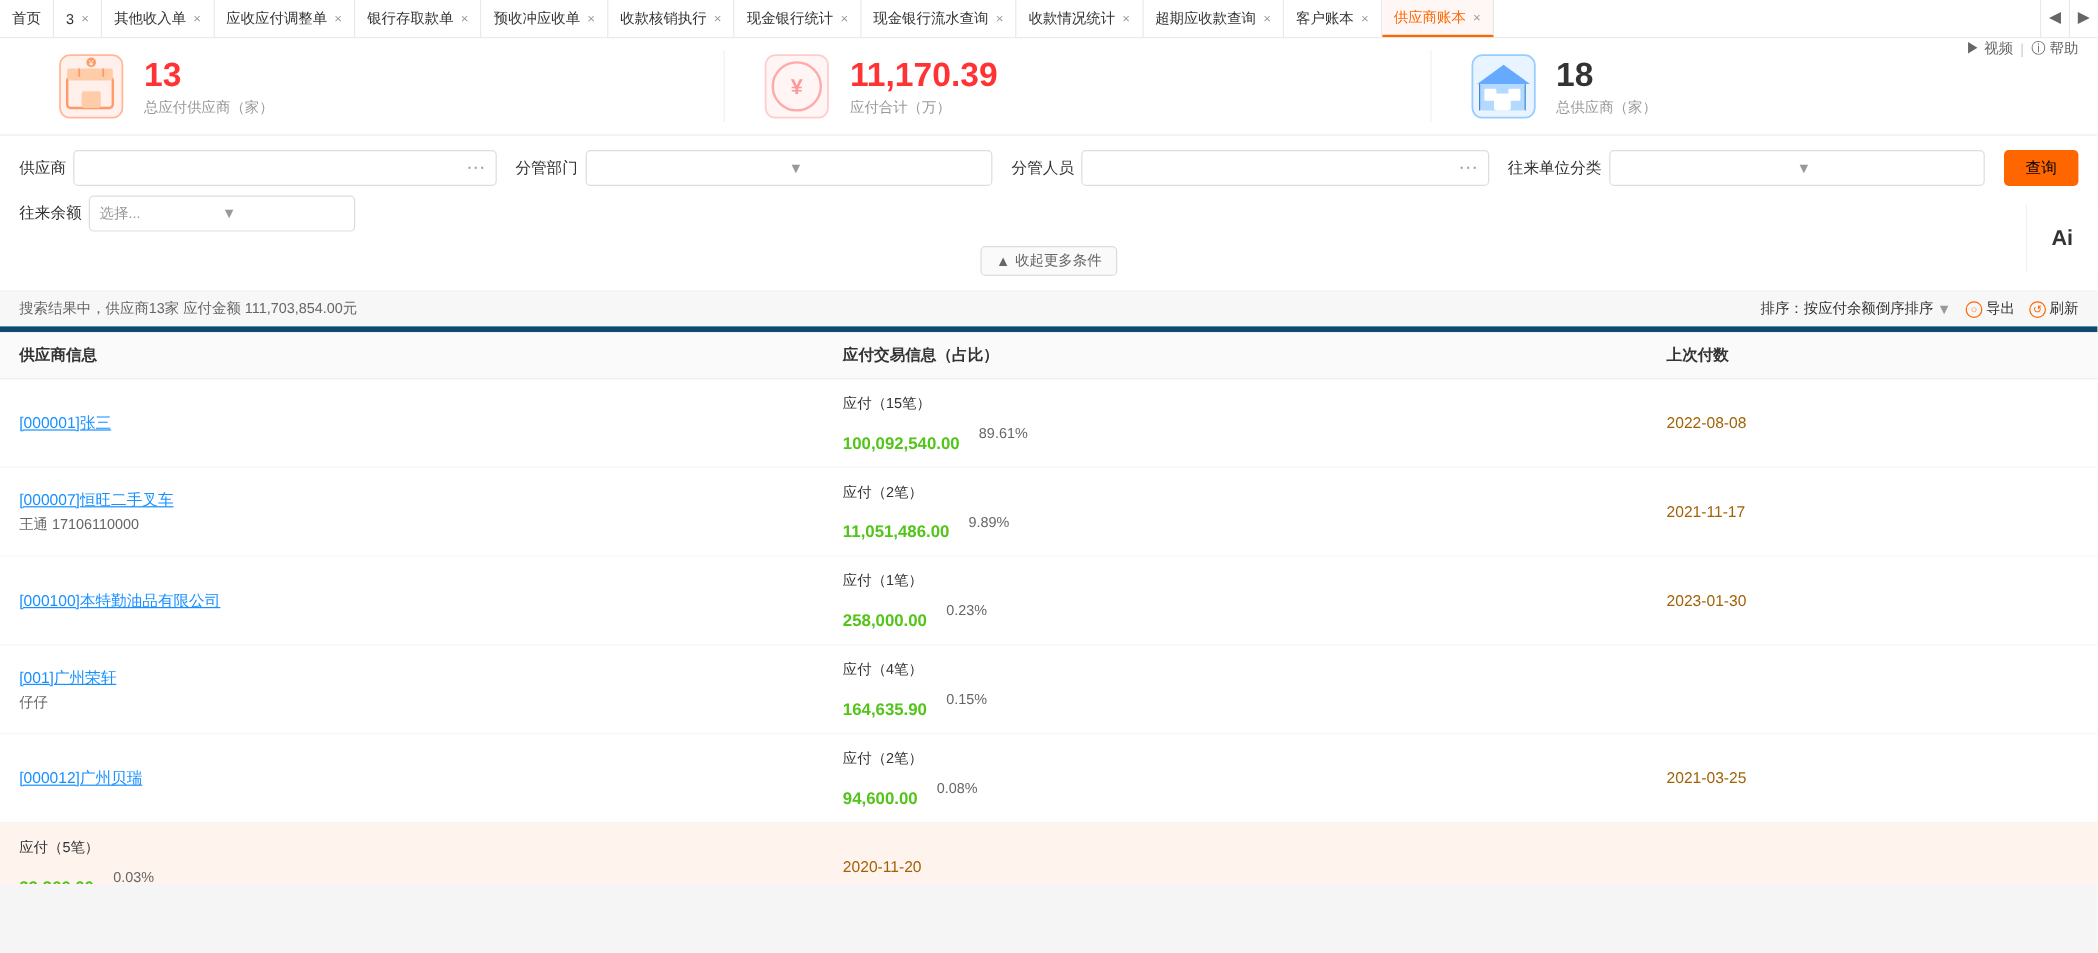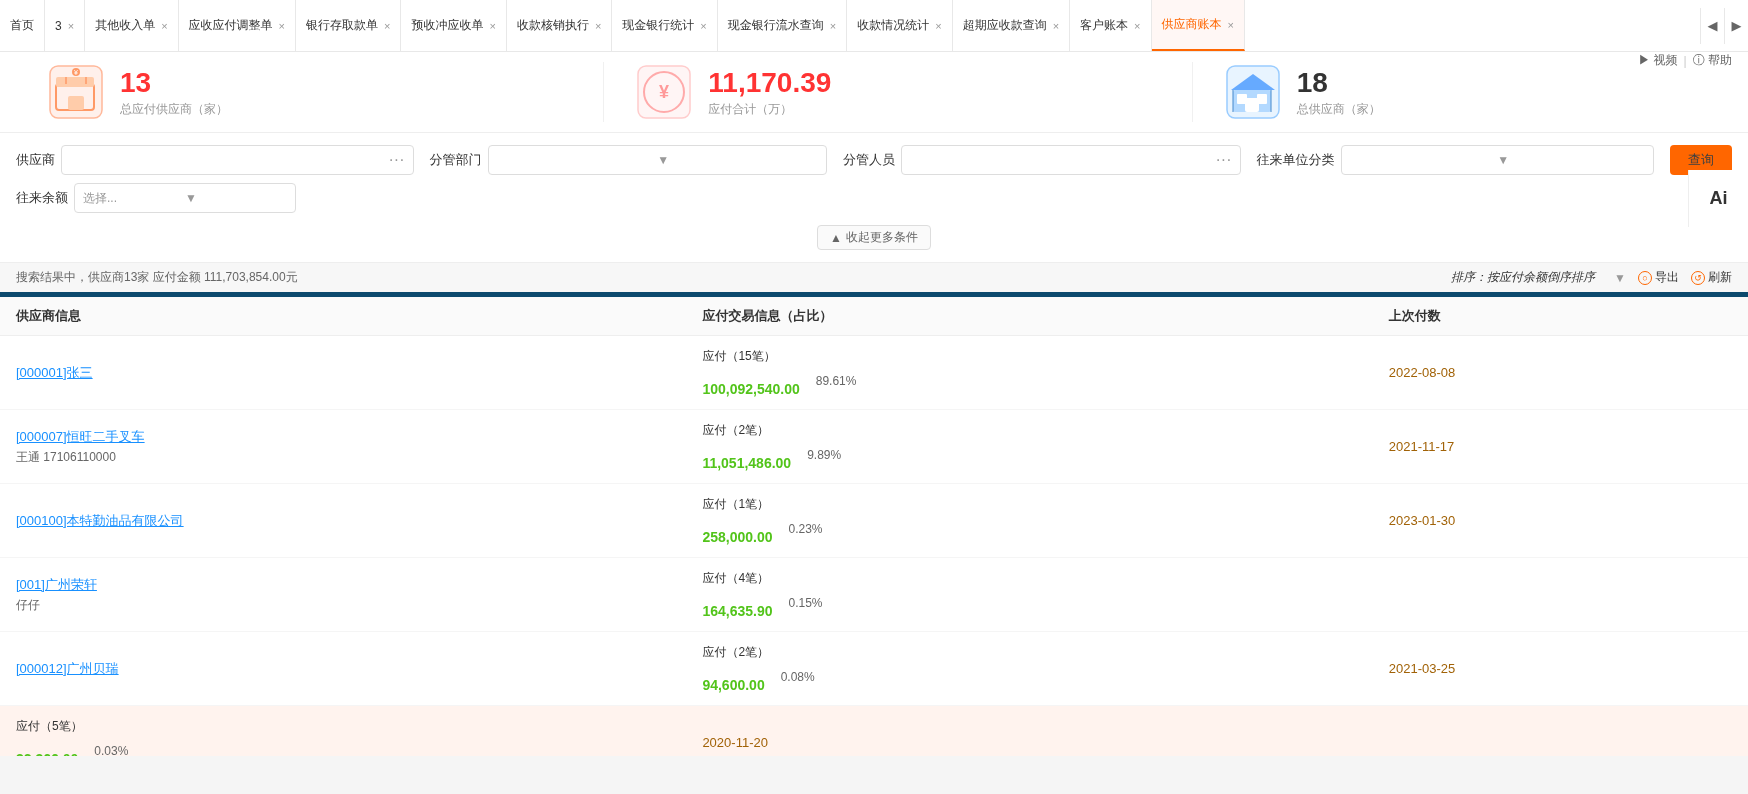--- a/index.html
+++ b/index.html
@@ -1,19 +1,19 @@
 <!DOCTYPE html>
 <html><head>
   <meta charset="utf-8">
   <style>
     * { box-sizing: border-box; margin: 0; padding: 0; }
     body { font-family: 'Microsoft YaHei', '微软雅黑', sans-serif; font-size: 13px; background: #f5f5f5; color: #333; overflow-x: hidden; }
 
     
-    .top-nav { display: flex; align-items: center; background: #fff; border-bottom: 1px solid #e8e8e8; height: 52px; overflow: hidden; }
+    .top-nav { display: flex; align-items: flex-end; background: #fff; border-bottom: 1px solid #e8e8e8; height: 32px; overflow: hidden; }
     .nav-tab { display: flex; align-items: center; padding: 0 10px; height: 100%; white-space: nowrap; border-right: 1px solid #e8e8e8; cursor: pointer; font-size: 12px; color: #333; flex-shrink: 0; }
     .nav-tab.active { background: #fff7f5; color: #ff6600; border-bottom: 2px solid #ff6600; }
     .nav-tab .close-btn { margin-left: 6px; color: #999; font-size: 11px; cursor: pointer; }
     .nav-arrows { display: flex; align-items: center; margin-left: auto; flex-shrink: 0; }
     .nav-arrow { width: 24px; height: 36px; display: flex; align-items: center; justify-content: center; cursor: pointer; color: #666; border-left: 1px solid #e8e8e8; }
 
     
     .header-stats { display: flex; background: #fff; border-bottom: 1px solid #eee; padding: 10px 16px; align-items: center; position: relative; gap: 48px; }
     .stat-block { display: flex; align-items: center; padding: 0 30px; flex: 1; }
     .stat-block + .stat-block { border-left: 1px solid #f0f0f0; }
@@ -30,28 +30,28 @@
     .search-area { background: #fff; padding: 12px 16px 8px; border-bottom: 1px solid #eee; }
     .search-row { display: flex; align-items: flex-start; margin-bottom: 8px; gap: 16px; }
     .search-field { display: flex; align-items: center; flex: 1; gap: 6px; }
     .search-field label { font-size: 13px; color: #333; white-space: nowrap; flex-shrink: 0; }
     .search-input-wrap { flex: 1; position: relative; border: 1px solid #ddd; border-radius: 4px; display: flex; align-items: center; height: 30px; padding: 0 8px; background: #fff; }
     .search-input-wrap input { border: none; outline: none; width: 100%; font-size: 12px; color: #333; background: transparent; }
     .search-input-wrap .dots { color: #999; font-size: 16px; cursor: pointer; }
     .search-select-wrap { flex: 1; position: relative; border: 1px solid #ddd; border-radius: 4px; display: flex; align-items: center; height: 30px; padding: 0 8px; background: #fff; cursor: pointer; }
     .search-select-wrap span { flex: 1; font-size: 12px; color: #999; }
     .search-select-wrap .arrow-down { color: #999; font-size: 12px; }
-    .query-btn { background: #ff6600; color: #404040; border: none; border-radius: 4px; padding: 6px 18px; font-size: 13px; cursor: pointer; white-space: nowrap; flex-shrink: 0; }
+    .query-btn { background: #ff6600; color: #000000; border: none; border-radius: 4px; padding: 6px 18px; font-size: 13px; cursor: pointer; white-space: nowrap; flex-shrink: 0; }
     .collapse-row { display: flex; justify-content: center; padding: 4px 0; }
     .collapse-btn { display: flex; align-items: center; gap: 4px; font-size: 12px; color: #666; cursor: pointer; border: 1px solid #ddd; border-radius: 4px; padding: 3px 12px; background: #fafafa; }
 
     
     .result-bar { display: flex; align-items: center; justify-content: space-between; padding: 6px 16px; background: #f7f7f7; border-bottom: 5px solid #0c4a6e; font-size: 12px; color: #666; }
     .result-bar-right { display: flex; align-items: center; gap: 12px; }
-    .sort-btn { display: flex; align-items: center; gap: 19px; cursor: pointer; color: #333; font-size: 12px; font-style: italic; }
+    .sort-btn { display: flex; align-items: center; gap: 3px; cursor: pointer; color: #333; font-size: 12px; }
     .sort-btn .arrow { color: #999; }
     .action-btn { display: flex; align-items: center; gap: 3px; cursor: pointer; color: #333; font-size: 12px; }
     .action-btn .circle-icon { width: 14px; height: 14px; border: 1px solid #ff6600; border-radius: 50%; display: inline-flex; align-items: center; justify-content: center; color: #ff6600; font-size: 9px; }
 
     
     .table-area { background: #fff; }
     .table-header { display: grid; grid-template-columns: 2fr 2fr 1fr; padding: 10px 16px; border-bottom: 1px solid #eee; font-size: 13px; font-weight: bold; color: #333; background: #fafafa; }
     .table-row { display: grid; grid-template-columns: 2fr 2fr 1fr; padding: 12px 16px; border-bottom: 1px solid #f5f5f5; font-size: 13px; align-items: center; min-height: 64px; }
     .table-row.highlighted { background: #fff3ee; }
     .supplier-name { color: #1890ff; cursor: pointer; text-decoration: underline; font-size: 13px; }

